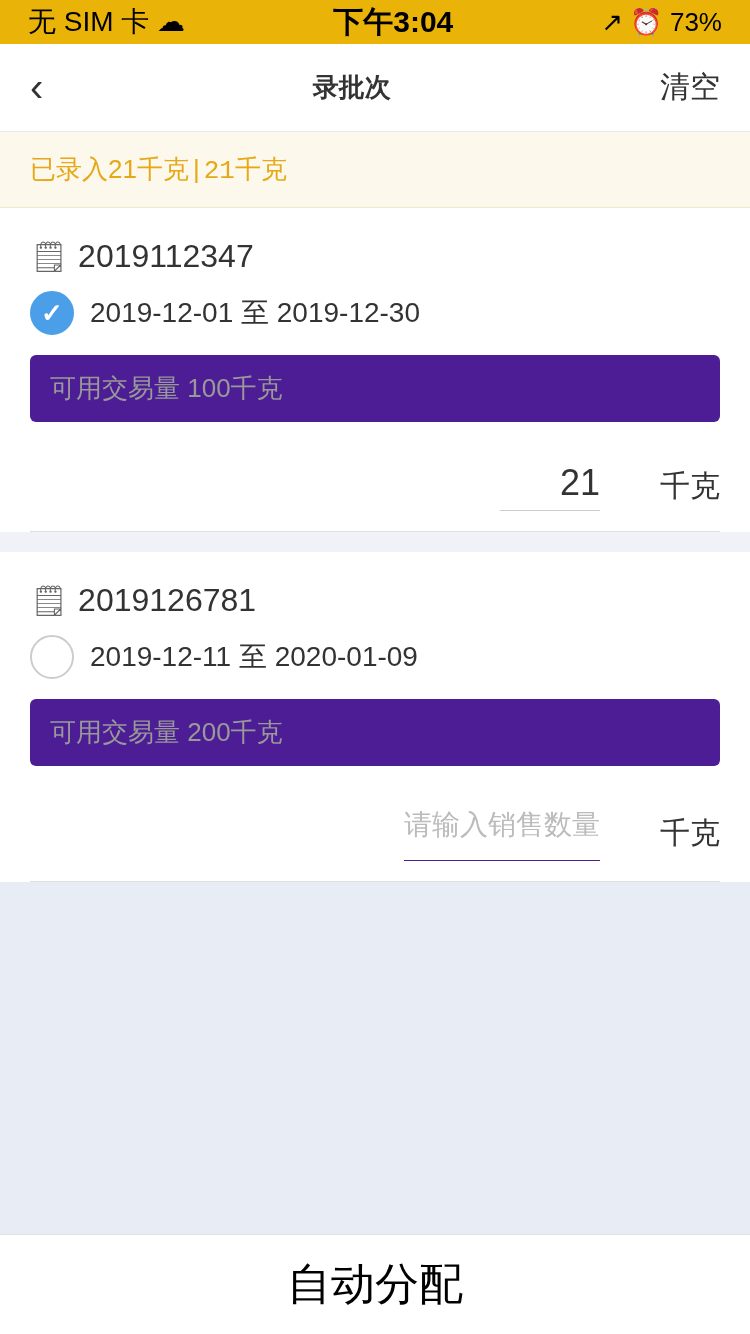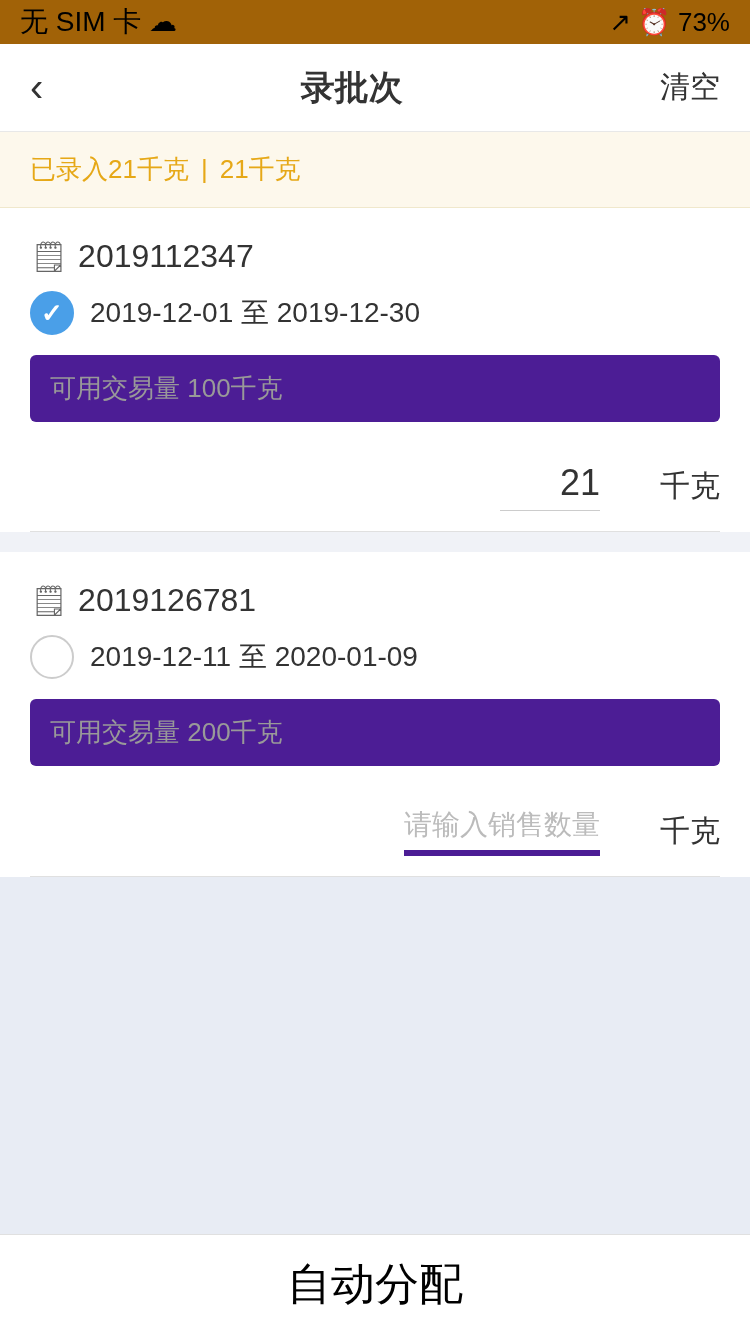--- a/index.html
+++ b/index.html
@@ -10,25 +10,25 @@
       min-height: 1334px;
       font-family: -apple-system, "PingFang SC", "Helvetica Neue", Arial, sans-serif;
       background: #f0f2f7;
       overflow-x: hidden;
     }
 
     
     .status-bar {
       width: 100%;
       height: 44px;
-      background: #a16207;
+      background: #eab308;
       display: flex;
       align-items: center;
       justify-content: space-between;
-      padding: 0 20px;
+      padding: 0 28px;
     }
     .status-left {
       font-size: 28px;
       color: #000;
       font-weight: 500;
     }
     .status-center {
       font-size: 30px;
       color: #000;
       font-weight: 600;
@@ -51,51 +51,52 @@
       justify-content: space-between;
       padding: 0 30px;
       border-bottom: 1px solid #e8e8e8;
     }
     .nav-back {
       font-size: 40px;
       color: #333;
       cursor: pointer;
     }
     .nav-title {
-      font-size: 34px;
+      font-size: 26px;
       color: #333;
       font-weight: 600;
     }
     .nav-clear {
       font-size: 30px;
       color: #333;
       cursor: pointer;
     }
 
     
     .summary-bar {
       width: 100%;
       background: #fdf8ec;
       padding: 20px 30px;
       display: flex;
       align-items: center;
-      gap: 12px;
+      gap: 4px;
       border-bottom: 1px solid #f0e8cc;
     }
     .summary-recorded {
       font-size: 26px;
       color: #e6a817;
     }
     .summary-divider {
       color: #e6a817;
       font-size: 26px;
     }
     .summary-total {
       font-size: 26px;
       color: #e6a817;
+      font-family: Liberation Mono, monospace;
     }
 
     
     .batch-item {
       background: #fff;
       margin-bottom: 0;
     }
 
     .batch-item-inner {
       padding: 30px 30px 0 30px;
@@ -236,20 +237,21 @@
       padding-bottom: 100px;
     }
   </style>
 </head>
 <body>
 
 <div class="page-container">
 
   <div class="status-bar">
     <span class="status-left">无 SIM 卡 ☁</span>
+    <span class="status-center">下午3:04</span>
     <span class="status-right">
       <span>↗ ⏰ <span>73%</span></span>
     </span>
   </div>
 
   <div class="nav-bar">
     <span class="nav-back">‹</span>
     <span class="nav-title">录批次</span>
     <span class="nav-clear">清空</span>
   </div>
@@ -304,21 +306,21 @@
           <span class="batch-date">2019-12-11 至 2020-01-09</span>
         </div>
 
         <div class="avail-qty-row">
           <span class="avail-qty-text">可用交易量 200千克</span>
         </div>
 
       </div>
 
       <div class="qty-input-row" style="padding: 20px 30px; border-bottom: none; justify-content: flex-end; display: flex; align-items: center;">
-        <span class="qty-value" style="color: #bbb; font-size: 28px; border-bottom: 6px solid #4c1d95; padding-bottom: 6px; min-width: 160px; display: inline-block;">请输入销售数量</span>
+        <span class="qty-value" style="color: #bbb; font-size: 28px; border-bottom: 1px solid #4c1d95; padding-bottom: 16px; min-width: 160px; display: inline-block;">请输入销售数量</span>
         <span style="width: 40px; display: inline-block;"></span>
         <span class="qty-unit">千克</span>
       </div>
       <div style="height: 1px; background: #e0e0e0; margin: 0 30px;"></div>
     </div>
 
     <div class="empty-area"></div>
 
   </div>
 

